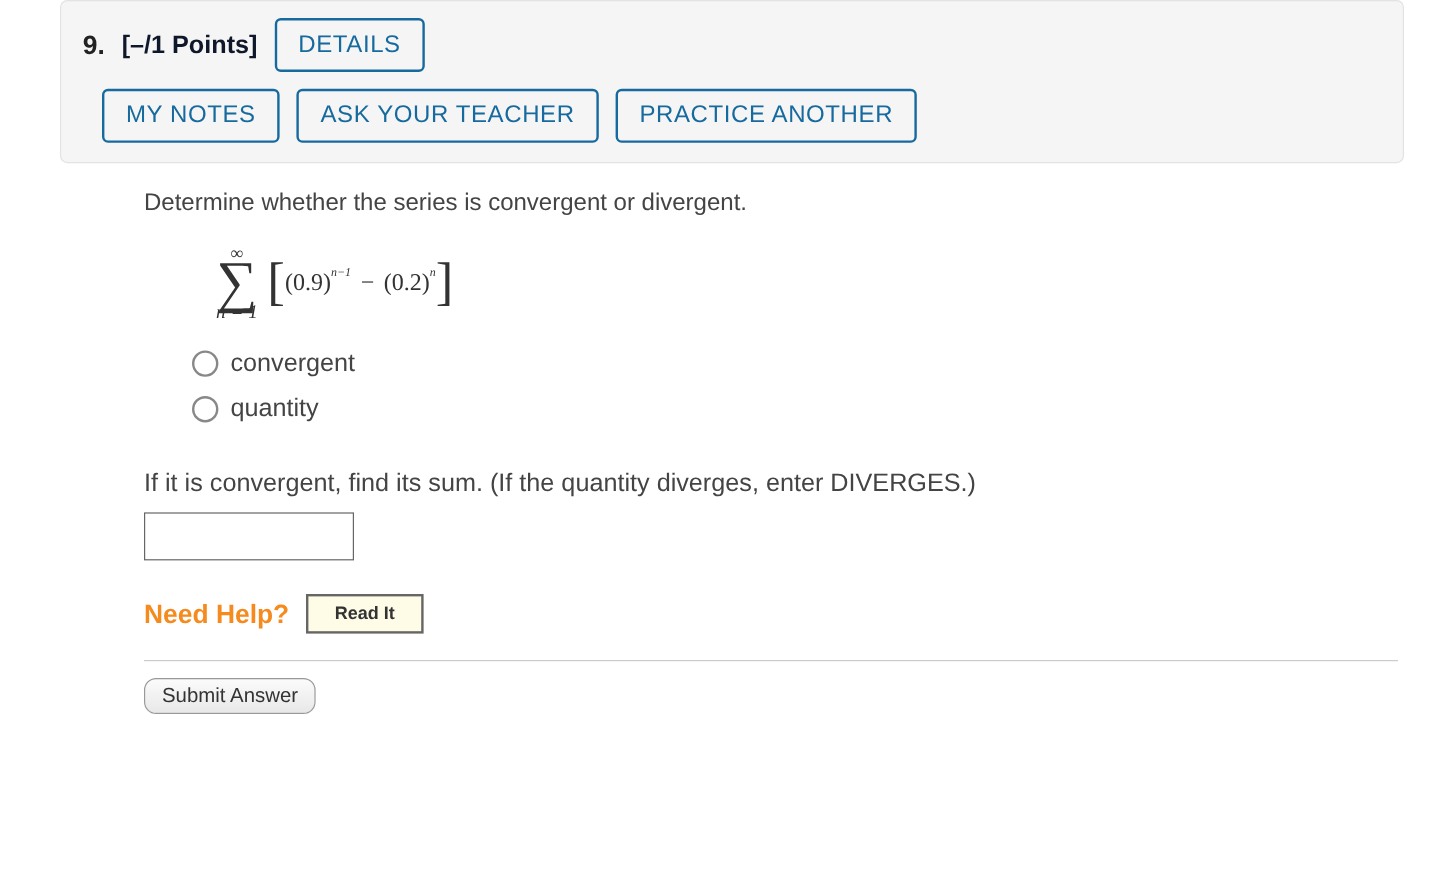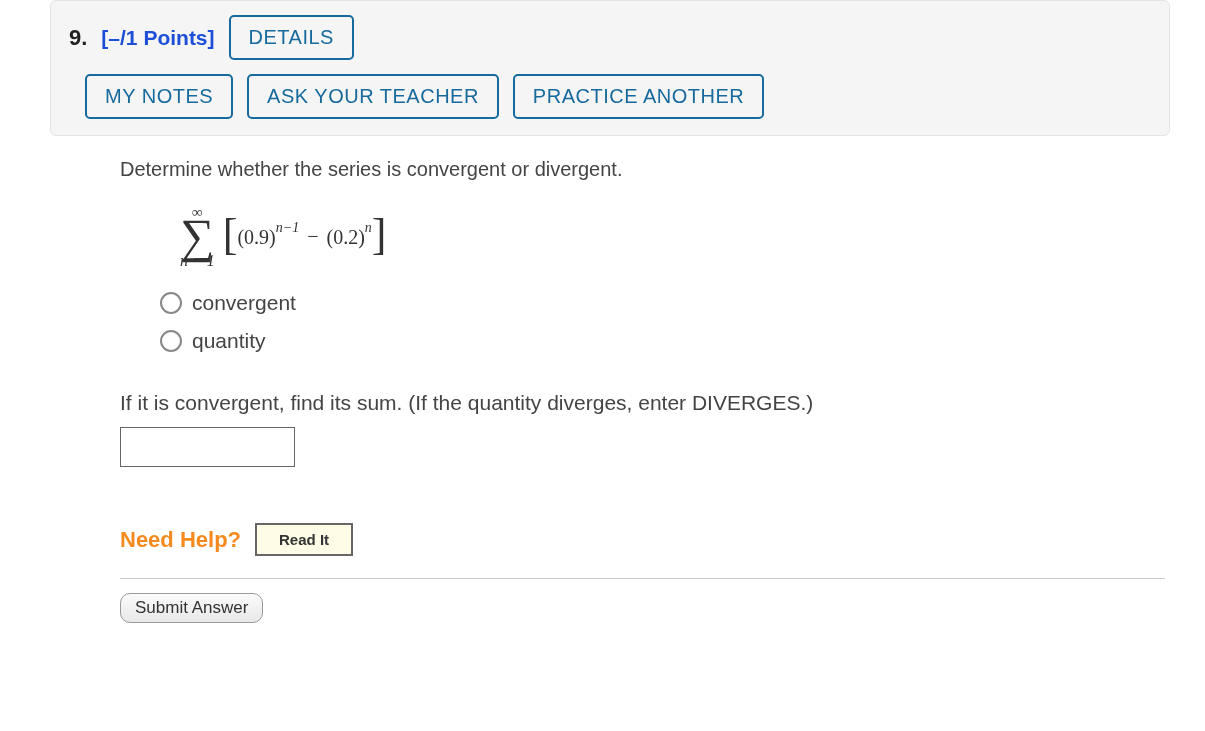--- a/index.html
+++ b/index.html
@@ -29,21 +29,21 @@
     margin-bottom: 14px;
   }
   .qnum {
     font-size: 22px;
     font-weight: 700;
     color: #222;
   }
   .points {
     font-size: 21px;
     font-weight: 700;
-    color: #1d4ed8;
+    color: #0f172a;
   }
   .btn-out {
     border: 2px solid #176a9e;
     border-radius: 5px;
     background: transparent;
     color: #176a9e;
     font-size: 20px;
     letter-spacing: 0.5px;
     padding: 9px 18px;
     cursor: pointer;
@@ -106,21 +106,21 @@
   .bracket {
     font-size: 44px;
     font-weight: 300;
     position: relative;
     top: -2px;
   }
   .term {
     font-size: 20px;
   }
   .exp {
-    font-size: 14px;
+    font-size: 10px;
     vertical-align: super;
     font-style: italic;
     position: relative;
     top: -4px;
   }
   .minus {
     padding: 0 8px;
   }
   .options {
     margin: 8px 0 0 40px;
@@ -155,21 +155,21 @@
     border: 1px solid #666;
     box-sizing: border-box;
     font-size: 18px;
     padding: 4px 6px;
     outline: none;
   }
   .help-row {
     display: flex;
     align-items: center;
     gap: 14px;
-    margin-top: 56px;
+    margin-top: 28px;
   }
   .need-help {
     font-size: 22px;
     font-weight: 700;
     color: #f58a1f;
   }
   .readit-btn {
     background: #fefce6;
     border: 2px solid #666;
     font-size: 15px;

